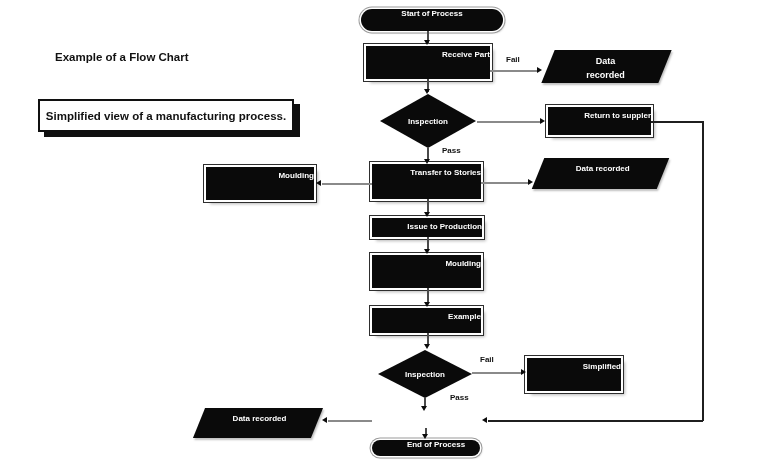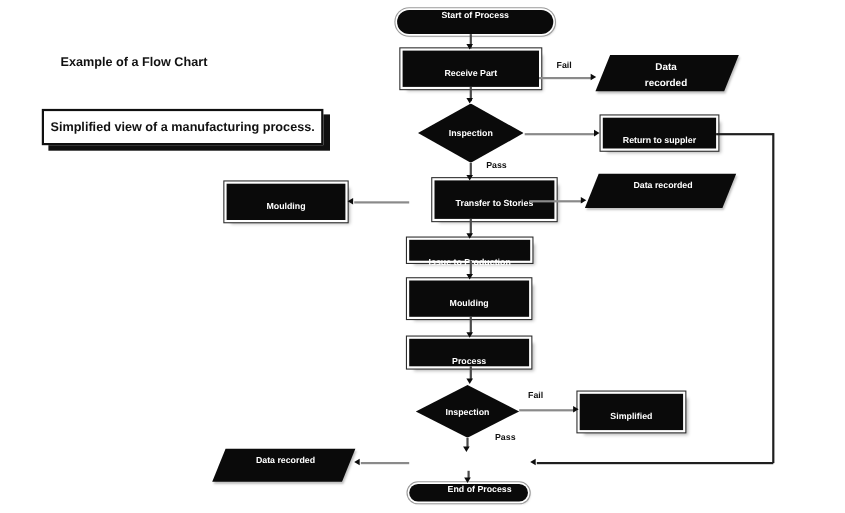--- a/index.html
+++ b/index.html
@@ -23,22 +23,23 @@
   }
   .node{
     position:absolute;
     background:#0a0a0a;color:#fff;
     font-weight:bold;font-size:8px;
     display:flex;justify-content:center;
     text-align:center;
     box-sizing:border-box;
   }
   .rect{
-    align-items:flex-start;padding-top:16px;
+    align-items:flex-start;padding-top:4px;
     box-shadow:0 0 0 2px #ffffff, 0 0 0 3px #2e2e2e, 4px 4px 3px rgba(0,0,0,.28);
+    justify-content:flex-end;
   }
   .terminator{
     align-items:flex-start;
     border-radius:50px;
     box-shadow:0 0 0 1.5px #ffffff, 0 0 0 2.5px #9a9a9a, 2px 2px 2px rgba(0,0,0,.25);
   }
   .diamond{
     align-items:center;
     clip-path:polygon(50% 0,100% 50%,50% 100%,0 50%);
   }
@@ -86,42 +87,42 @@
   </div>
 
   <div class="node diamond" style="left:380px;top:94px;width:96px;height:54px;">
     <span>Inspection</span>
   </div>
 
   <div class="node rect" style="left:548px;top:107px;width:103px;height:28px;">
     <span>Return to suppler</span>
   </div>
 
-  <div class="node rect" style="left:372px;top:164px;width:109px;height:35px;margin-left:23px;">
+  <div class="node rect" style="left:372px;top:164px;width:109px;height:35px;">
     <span>Transfer to Stories</span>
   </div>
 
   <div class="node rect" style="left:206px;top:167px;width:108px;height:33px;">
     <span>Moulding</span>
   </div>
 
   <div class="node para" style="left:538px;top:158px;width:125px;height:31px;">
     <span class="ptxt">Data recorded</span>
   </div>
 
   <div class="node rect" style="left:372px;top:218px;width:110px;height:19px;">
     <span>Issue to Production</span>
   </div>
 
   <div class="node rect" style="left:372px;top:255px;width:109px;height:33px;">
     <span>Moulding</span>
   </div>
 
   <div class="node rect" style="left:372px;top:308px;width:109px;height:25px;">
-    <span>Process</span>
+    <span>Example</span>
   </div>
 
   <div class="node diamond" style="left:378px;top:350px;width:94px;height:48px;">
     <span>Inspection</span>
   </div>
 
   <div class="node rect" style="left:527px;top:358px;width:94px;height:33px;">
     <span>Simplified</span>
   </div>
 

